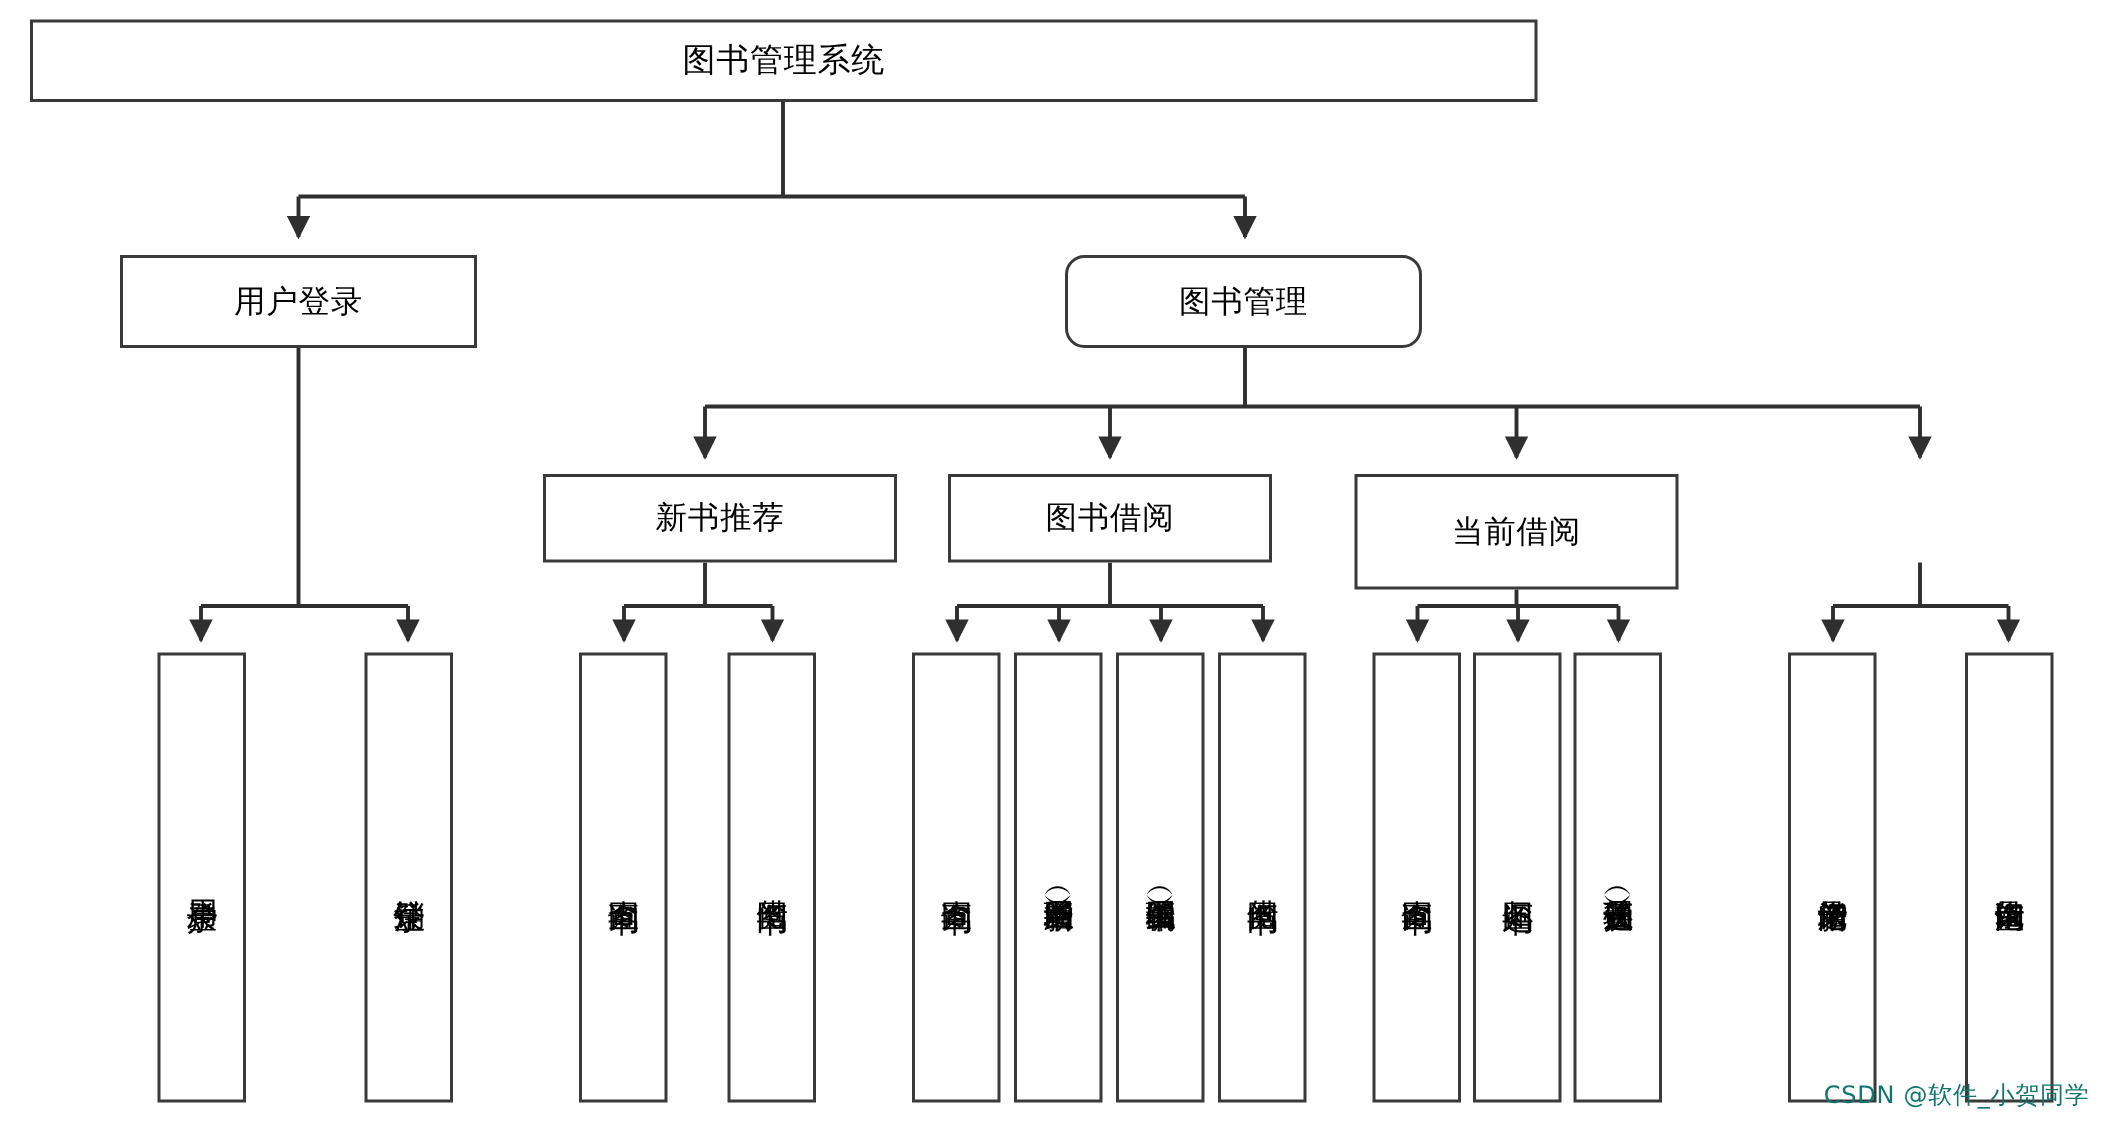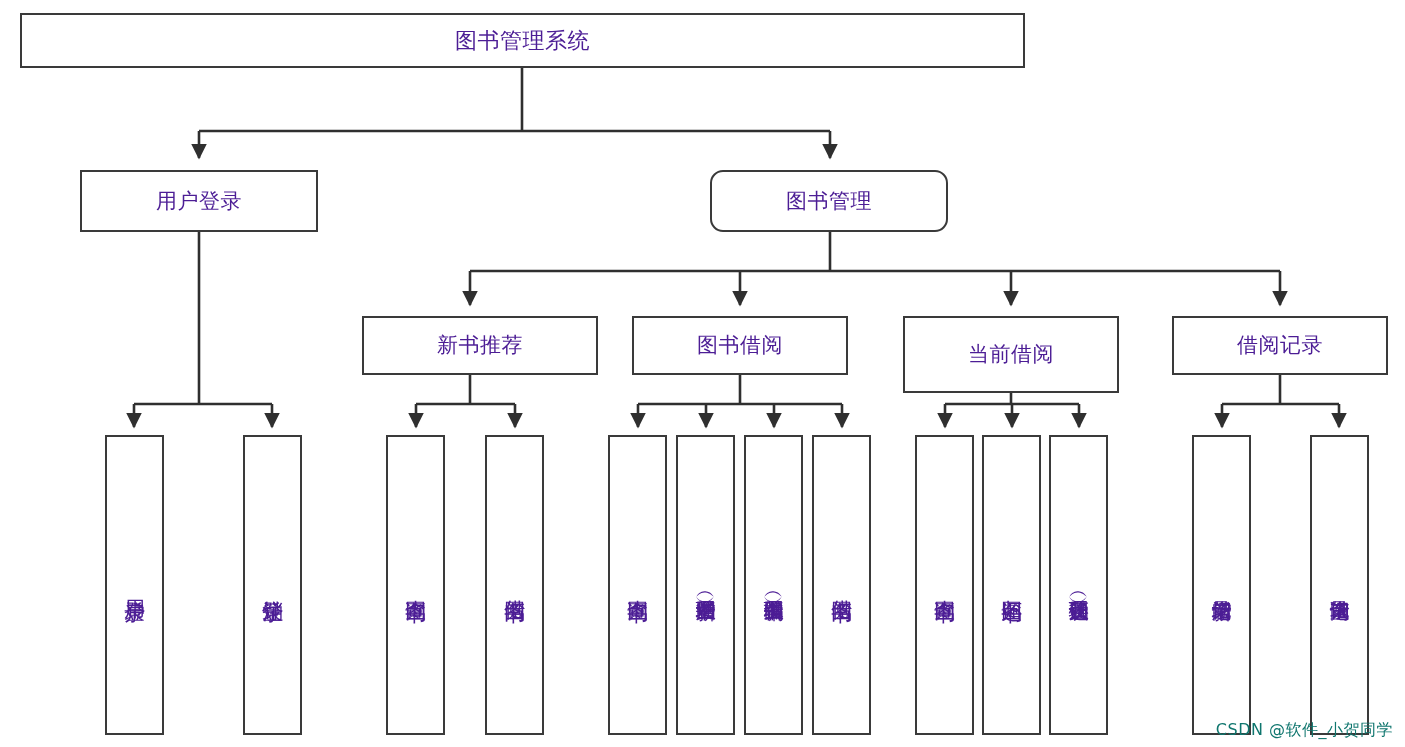--- a/index.html
+++ b/index.html
@@ -26,21 +26,21 @@
     position:absolute;
     box-sizing:border-box;
     background:#ffffff;
     border:2.5px solid #3a3a3a;
     display:flex;
     align-items:center;
     justify-content:center;
     z-index:3;
   }
   .node .label{
-    color:#4c1d95;
+    color:#000000;
     text-align:center;
     line-height:1.15;
     white-space:nowrap;
   }
   .node.horiz .label{
     font-size:21px;
     letter-spacing:0.5px;
   }
   .node.root .label{
     font-size:22px;
@@ -145,23 +145,20 @@
 
   <div class="node horiz" style="left:362px; top:316px; width:236px; height:59px;">
     <span class="label">新书推荐</span>
   </div>
   <div class="node horiz" style="left:632px; top:316px; width:216px; height:59px;">
     <span class="label">图书借阅</span>
   </div>
   <div class="node horiz" style="left:903px; top:316px; width:216px; height:77px;">
     <span class="label">当前借阅</span>
   </div>
-  <div class="node horiz" style="left:1172px; top:316px; width:216px; height:59px;">
-    <span class="label">借阅记录</span>
-  </div>
 
   <div class="node vert" style="left:105px; top:435px; width:59px; height:300px;">
     <span class="label">用户登录</span>
   </div>
   <div class="node vert" style="left:243px; top:435px; width:59px; height:300px;">
     <span class="label">注销登录</span>
   </div>
 
   <div class="node vert" style="left:386px; top:435px; width:59px; height:300px;">
     <span class="label">查询图书</span>

